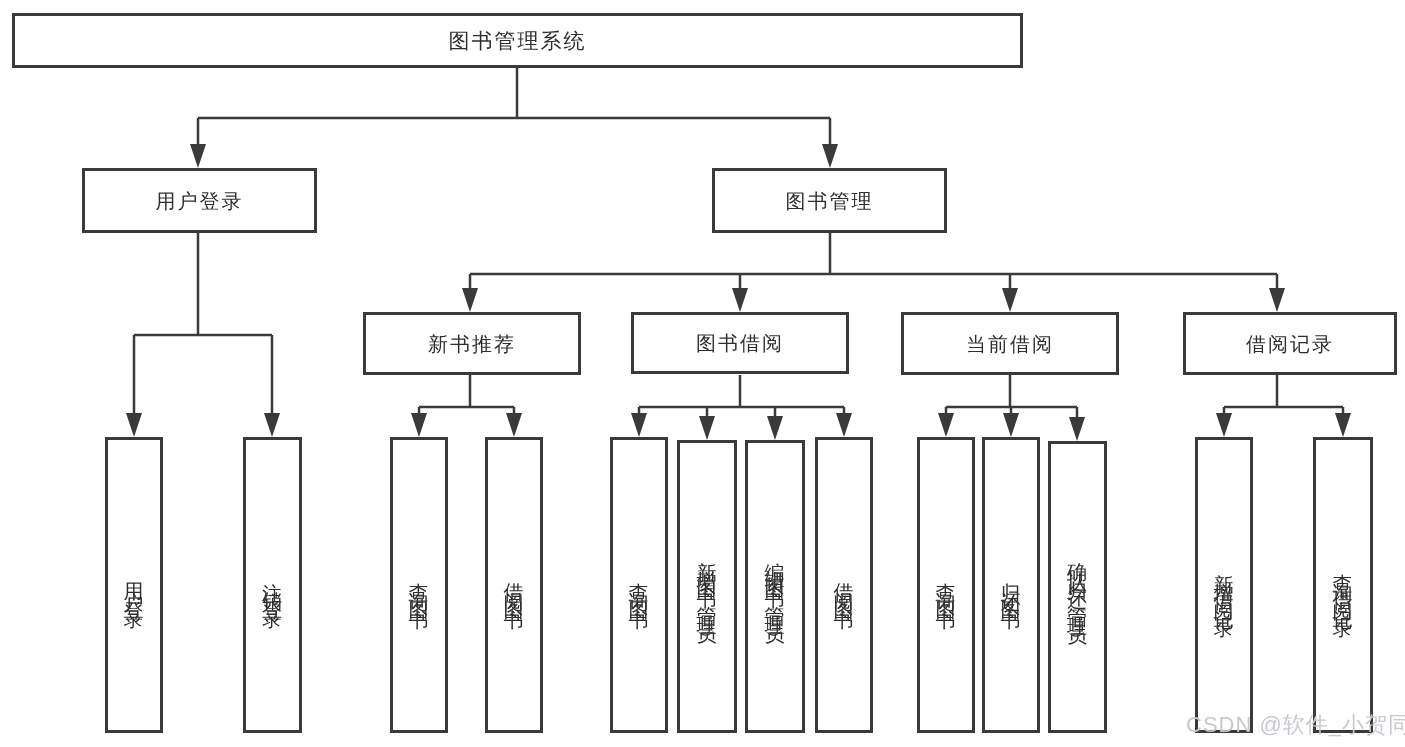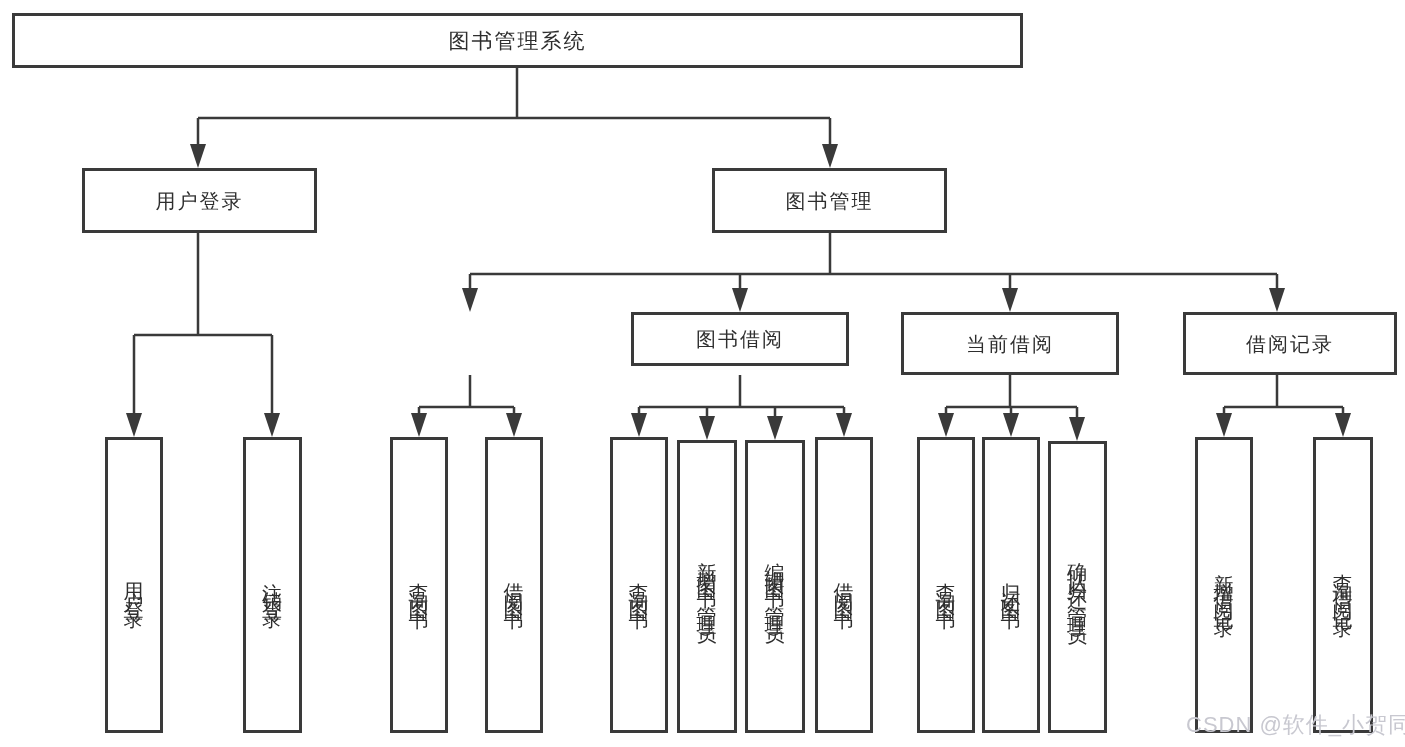--- a/index.html
+++ b/index.html
@@ -101,21 +101,22 @@
       <polygon points="1216,413 1232,413 1224,437"></polygon>
       <polygon points="1335,413 1351,413 1343,437"></polygon>
     </g>
   </svg>
 
   <div class="node title" style="left:12px; top:13px; width:1011px; height:55px;">图书管理系统</div>
 
   <div class="node" style="left:82px; top:168px; width:235px; height:65px;">用户登录</div>
   <div class="node" style="left:712px; top:168px; width:235px; height:65px;">图书管理</div>
 
-  <div class="node" style="left:631px; top:312px; width:218px; height:54px;">图书借阅</div>
+  <div class="node" style="left:363px; top:312px; width:218px; height:63px;">新书推荐</div>
+  <div class="node" style="left:631px; top:312px; width:218px; height:62px;">图书借阅</div>
   <div class="node" style="left:901px; top:312px; width:218px; height:63px;">当前借阅</div>
   <div class="node" style="left:1170px; top:312px; width:214px; height:63px;margin-left:13px;">借阅记录</div>
 
   <div class="node v" style="left:105px; top:437px; width:58px; height:296px;">用户登录</div>
   <div class="node v" style="left:243px; top:437px; width:59px; height:296px;">注销登录</div>
 
   <div class="node v" style="left:390px; top:437px; width:58px; height:296px;">查询图书</div>
   <div class="node v" style="left:485px; top:437px; width:58px; height:296px;">借阅图书</div>
 
   <div class="node v" style="left:610px; top:437px; width:58px; height:296px;">查询图书</div>

